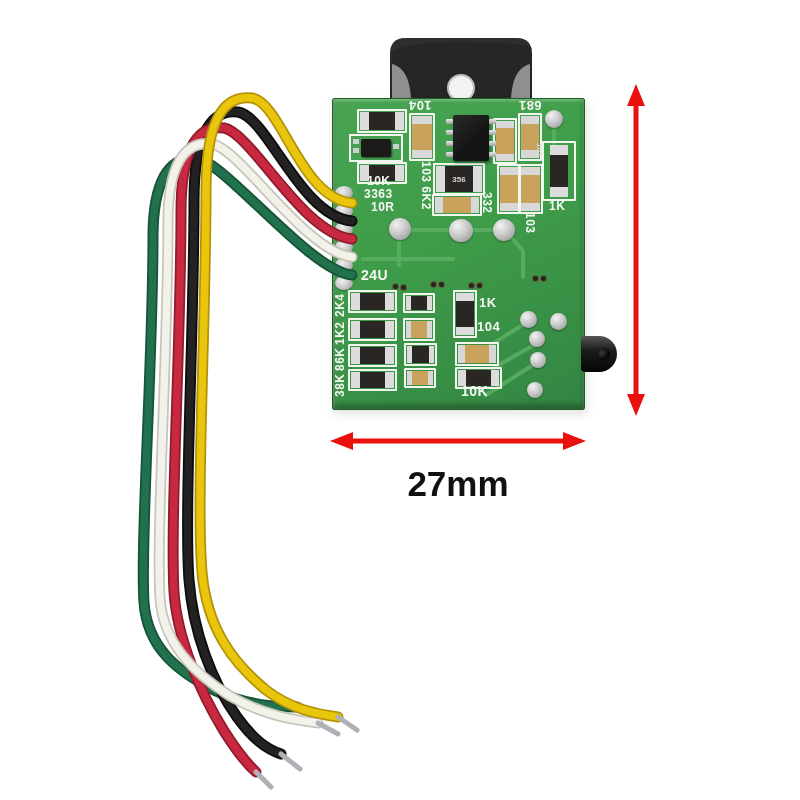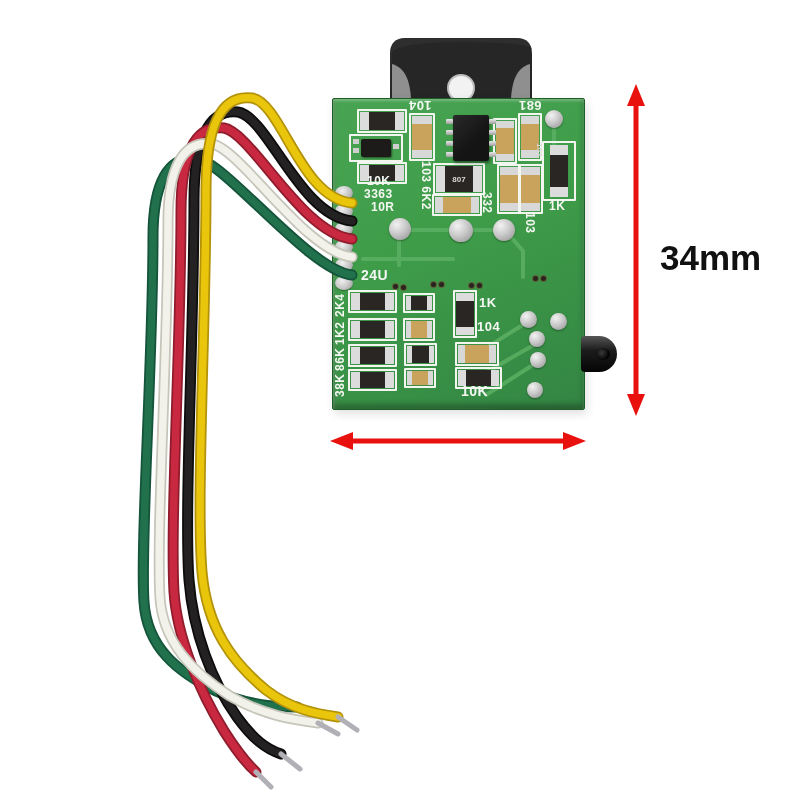--- a/index.html
+++ b/index.html
@@ -133,21 +133,21 @@
       <div class="icpin" style="left:-7px;top:26px"></div>
       <div class="icpin" style="left:-7px;top:37px"></div>
       <div class="icpin" style="right:-7px;top:4px"></div>
       <div class="icpin" style="right:-7px;top:15px"></div>
       <div class="icpin" style="right:-7px;top:26px"></div>
       <div class="icpin" style="right:-7px;top:37px"></div>
     </div>
 
     <div class="sbox" style="left:100px;top:64px;width:48px;height:28px">
       <div class="chip chip-res-h"></div>
-      <div class="chipcode">807</div>
+      <div class="chipcode">356</div>
     </div>
     <div class="sbox" style="left:99px;top:95px;width:46px;height:18px">
         <div class="chip chip-tan-h"></div>
       </div>
     <div class="sbox" style="left:160px;top:19px;width:20px;height:42px">
         <div class="chip chip-tan-v"></div>
       </div>
     <div class="sbox" style="left:164px;top:65px;width:20px;height:46px">
         <div class="chip chip-tan-v"></div>
       </div>
@@ -248,15 +248,15 @@
       <line x1="636" y1="100" x2="636" y2="400" stroke-width="5" stroke="#e8110e"></line>
       <polygon points="636,84 627,106 645,106" fill="#e8110e"></polygon>
       <polygon points="636,416 627,394 645,394" fill="#e8110e"></polygon>
     </g>
     <g>
       <line x1="348" y1="441" x2="568" y2="441" stroke-width="5" stroke="#e8110e"></line>
       <polygon points="330,441 353,432 353,450" fill="#e8110e"></polygon>
       <polygon points="586,441 563,432 563,450" fill="#e8110e"></polygon>
     </g>
   </svg>
-  <div class="dimtext" style="left:660px;top:238px">34mm</div>
+  <div class="dimtext" style="left:398px;top:464px;width:120px;text-align:center">27mm</div>
 
 </div>
 
 </body></html>

